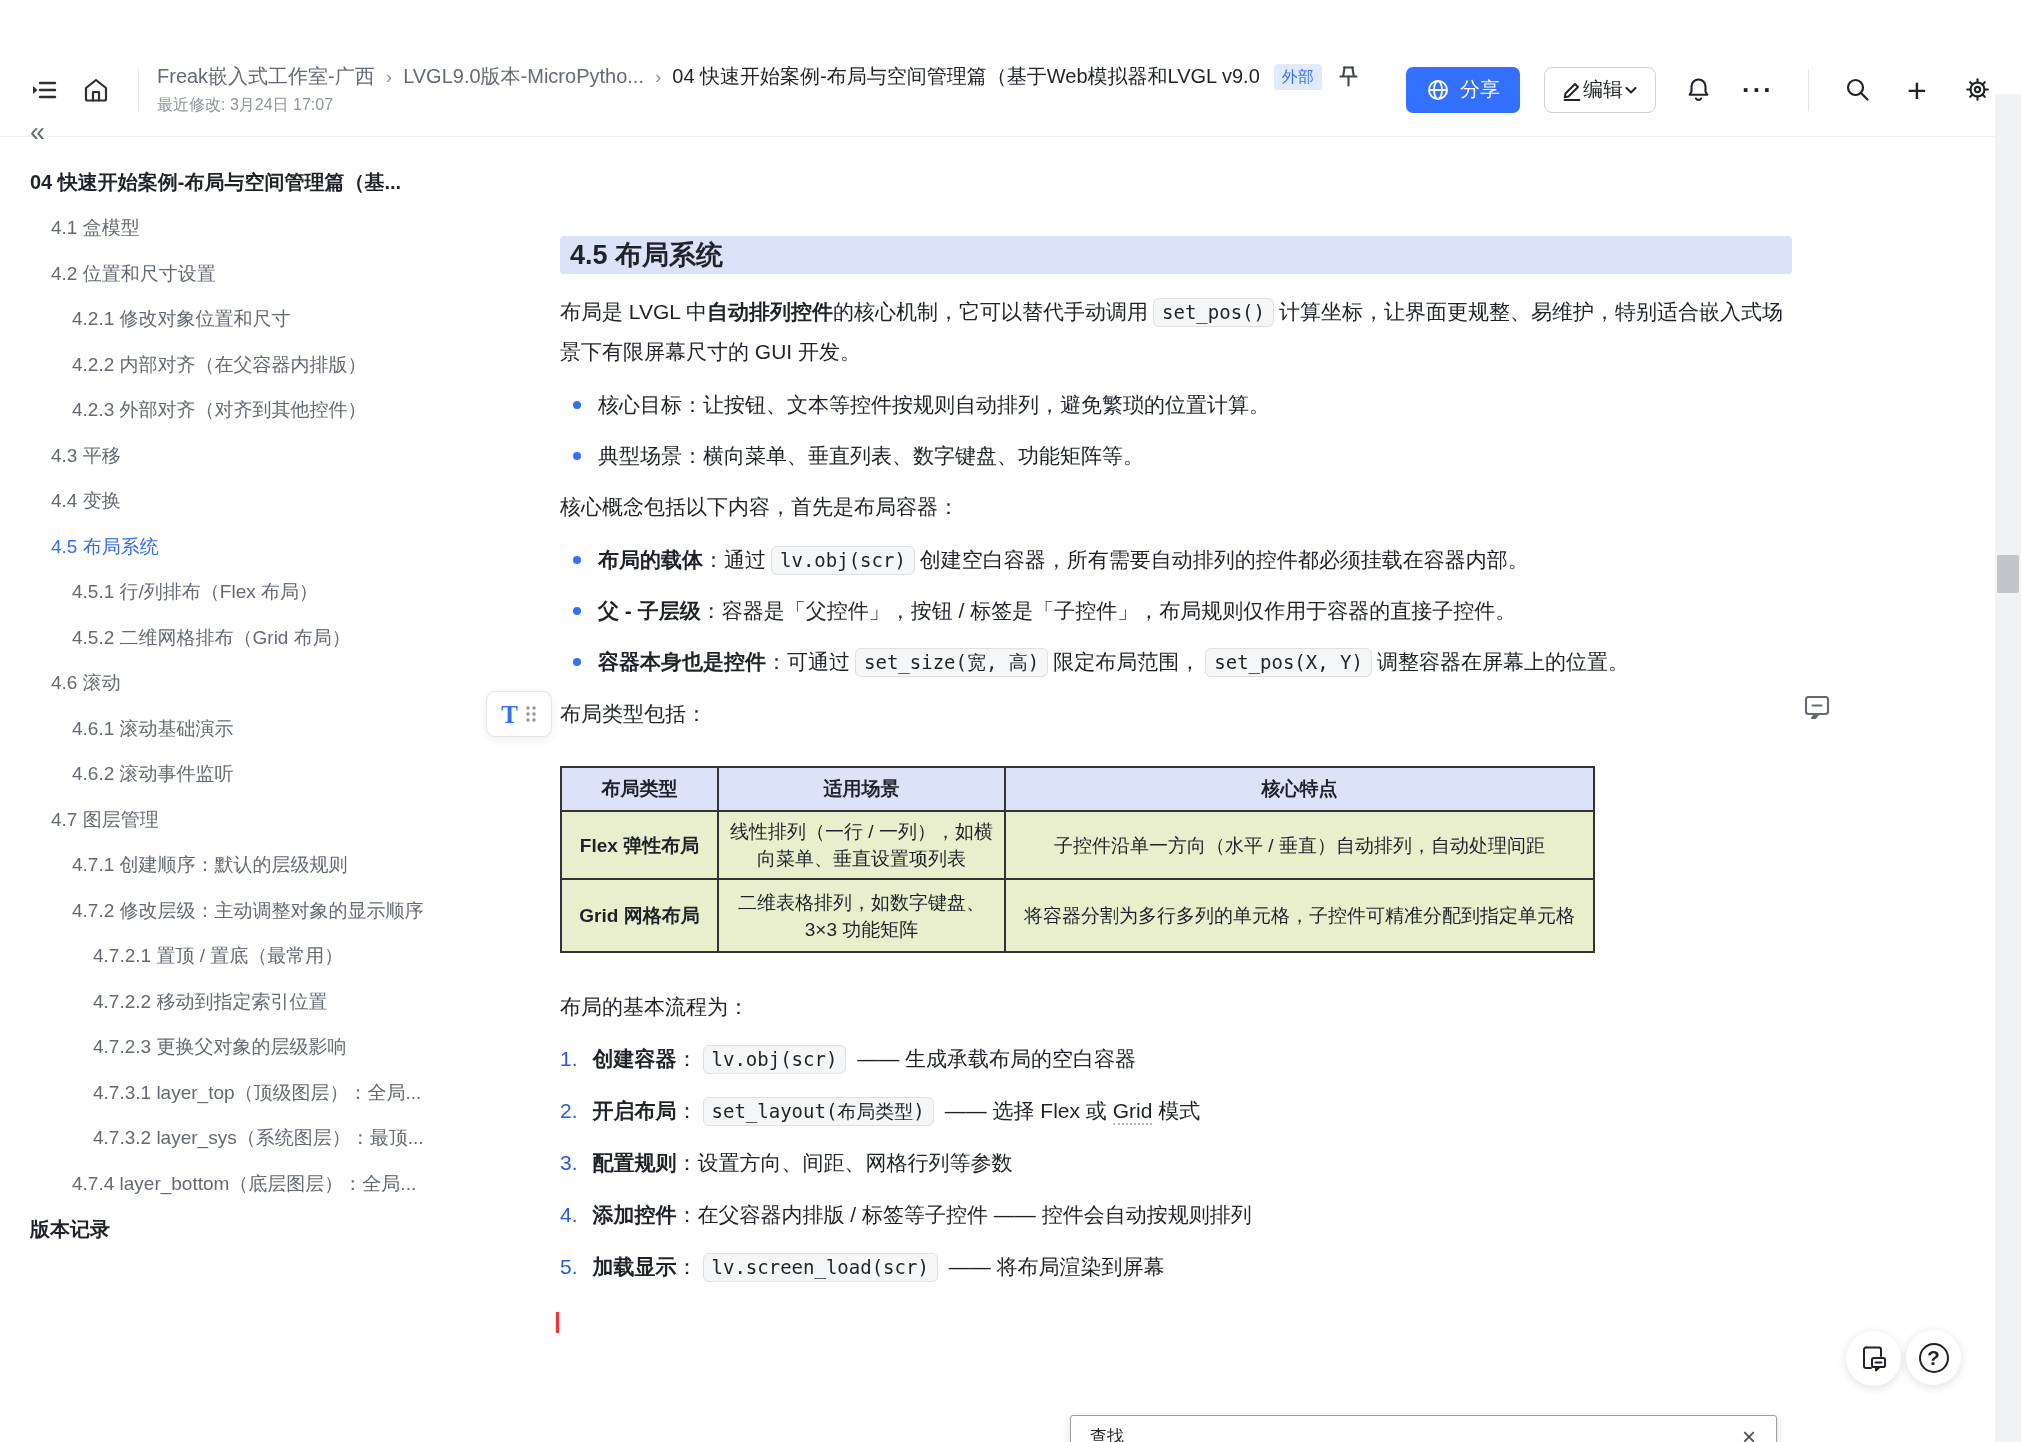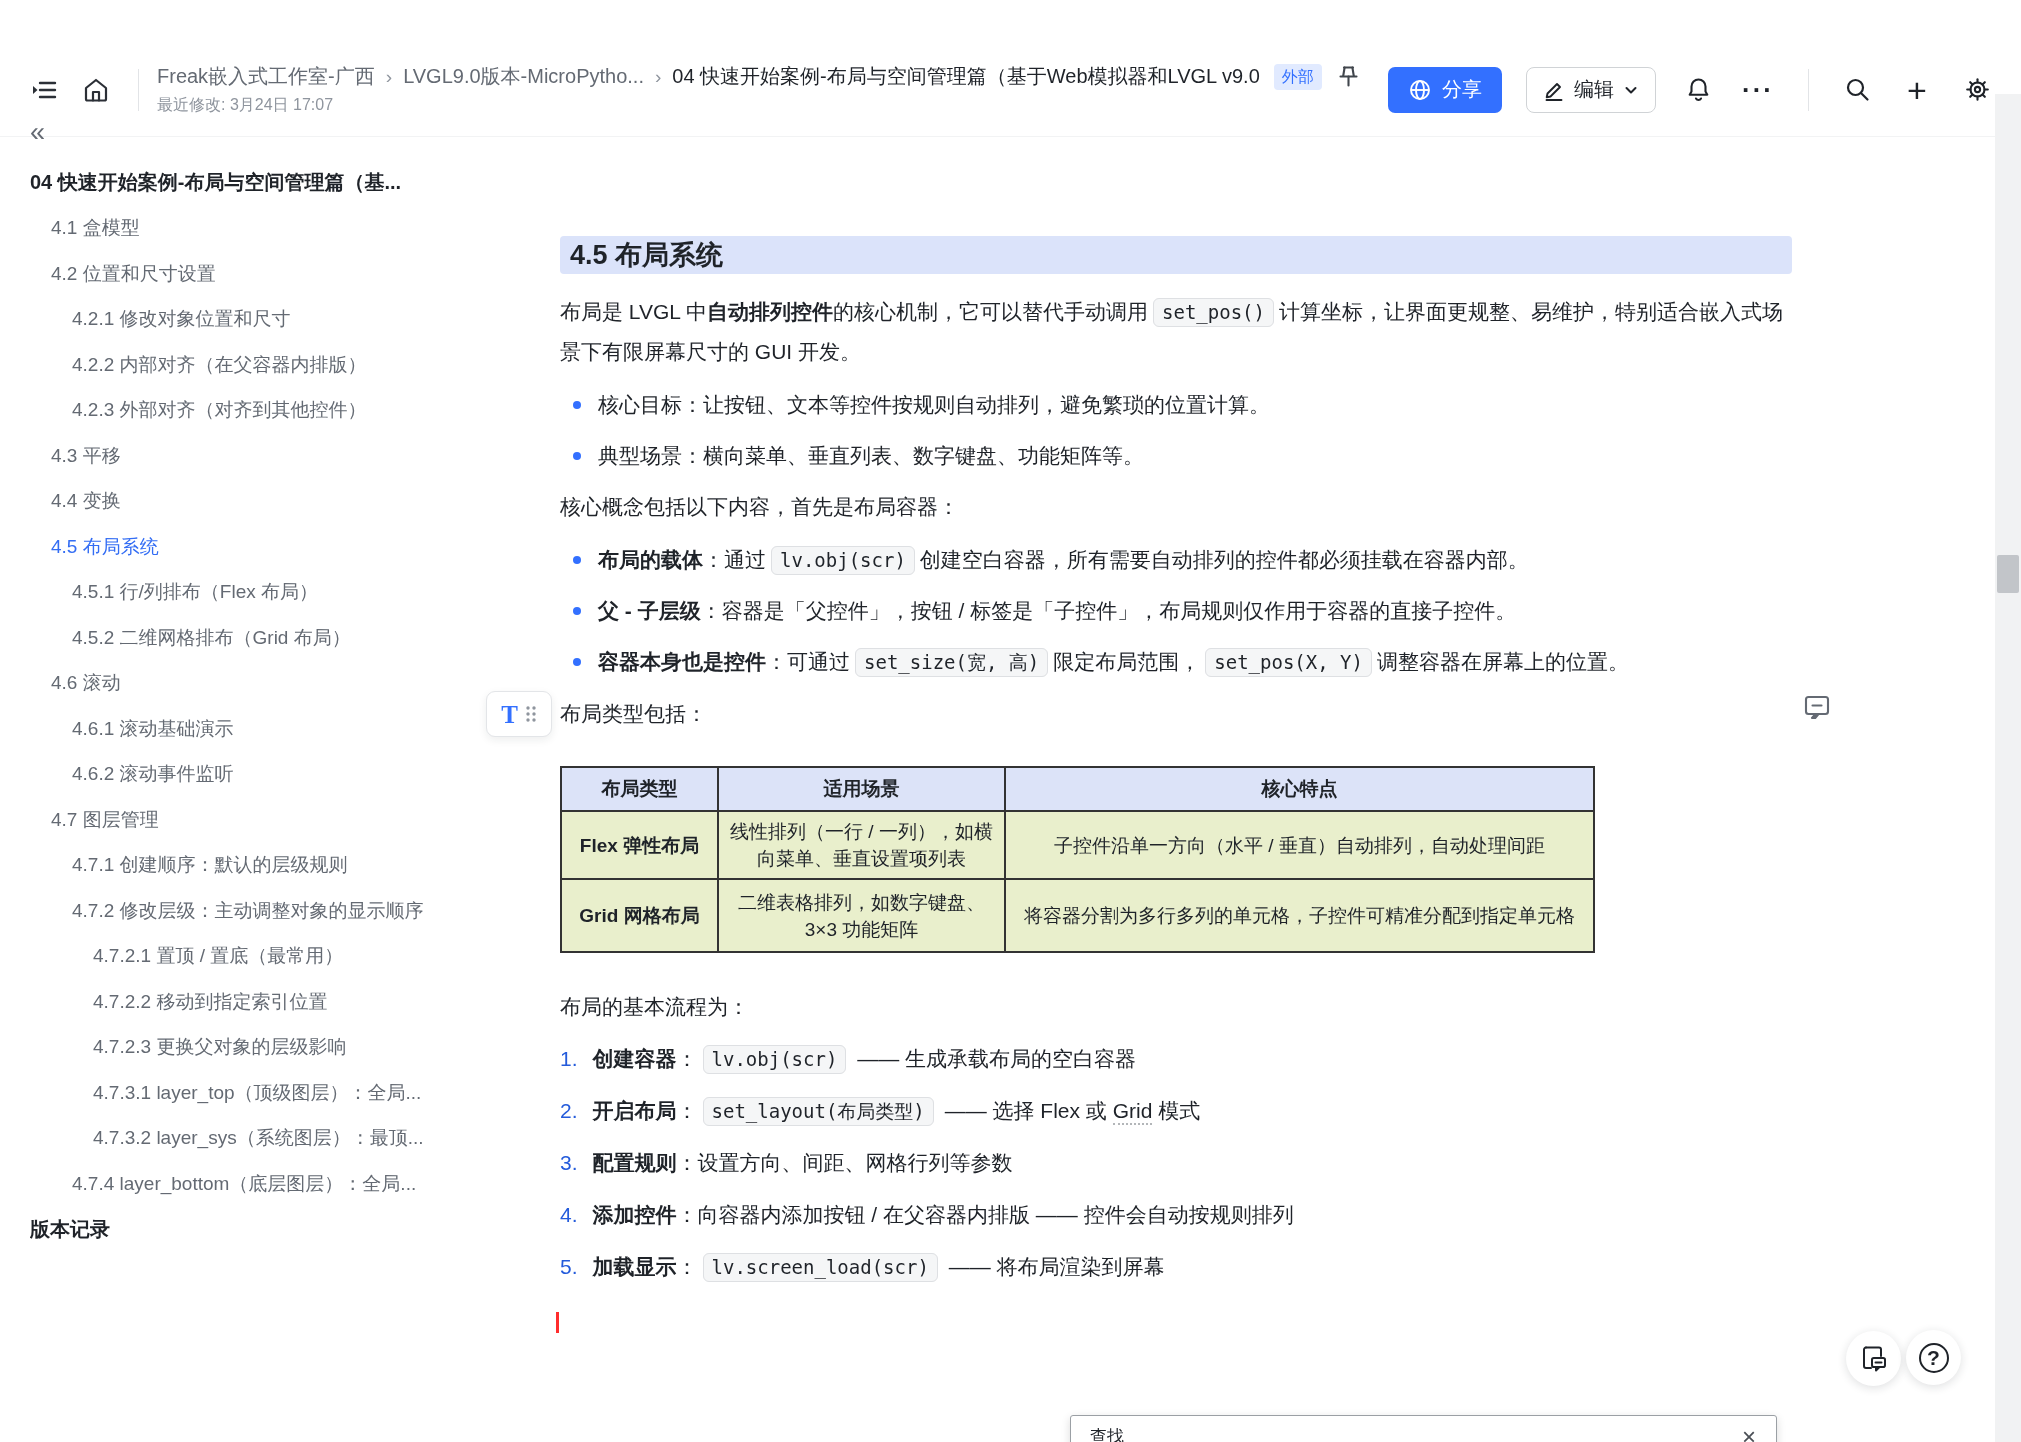--- a/index.html
+++ b/index.html
@@ -19,21 +19,21 @@
   .crumb-wrap:last-of-type .crumb{color:#1f2329;}
   .sep{margin:0 11px;color:#8f959e;font-size:19px;}
   .crumb-wrap:last-of-type .sep{display:none;}
   .badge{margin-left:14px;background:#e1eaff;color:#3370ff;font-size:16px;line-height:1;
          padding:5px 8px;border-radius:4px;}
   .pin{margin-left:14px;color:#41464d;}
   .modified{font-size:16px;color:#8f959e;margin-top:5px;}
   .top-right{margin-left:auto;display:flex;align-items:center;gap:24px;}
   .share-btn{display:flex;align-items:center;gap:10px;height:46px;padding:0 20px;border-radius:7px;
              background:#3370ff;color:#fff;font-size:20px;cursor:pointer;border:none;}
-  .edit-btn{display:flex;align-items:center;gap:9px;height:46px;padding:0 16px;border-radius:8px;
+  .edit-btn{display:flex;align-items:center;gap:0;height:46px;padding:0 16px;border-radius:8px;
             background:#fff;border:1px solid #d0d3d6;font-size:20px;color:#1f2329;cursor:pointer;}
   .more-dots{font-size:26px;font-weight:700;letter-spacing:2px;color:#1f2329;line-height:1;}
   .plus-glyph{font-size:34px;font-weight:300;color:#1f2329;line-height:1;}
 
   
   .sidebar{position:absolute;top:94px;left:0;width:556px;bottom:0;padding:24px 0 0 30px;box-sizing:border-box;}
   .collapse{height:30px;font-size:27px;color:#646a73;cursor:pointer;width:30px;line-height:28px;}
   .toc{margin-top:12px;}
   .toc-item{height:45.5px;display:flex;align-items:center;font-size:19px;color:#646a73;cursor:pointer;}
   .toc-item span{white-space:nowrap;overflow:hidden;text-overflow:ellipsis;max-width:500px;}
@@ -410,21 +410,21 @@
         <div class="step">
           <span class="step-num">2.</span>
           <span><span class="sg-b">开启布局</span><span>：</span><span class="sg-c">set_layout(布局类型)</span><span> —— 选择 Flex 或 </span><span class="sg-u">Grid</span><span> 模式</span></span>
         </div>
         <div class="step">
           <span class="step-num">3.</span>
           <span><span class="sg-b">配置规则</span><span>：设置方向、间距、网格行列等参数</span></span>
         </div>
         <div class="step">
           <span class="step-num">4.</span>
-          <span><span class="sg-b">添加控件</span><span>：向容器内添加按钮 / 在父容器内排版 —— 控件会自动按规则排列</span></span>
+          <span><span class="sg-b">添加控件</span><span>：在父容器内排版 / 标签等子控件 —— 控件会自动按规则排列</span></span>
         </div>
         <div class="step">
           <span class="step-num">5.</span>
           <span><span class="sg-b">加载显示</span><span>：</span><span class="sg-c">lv.screen_load(scr)</span><span> —— 将布局渲染到屏幕</span></span>
         </div>
     </div>
 
     <div class="codeblock">
       <span class="caret"></span>
       <div class="code-line"></div><div class="code-line"></div><div class="code-line"></div><div class="code-line"></div>

